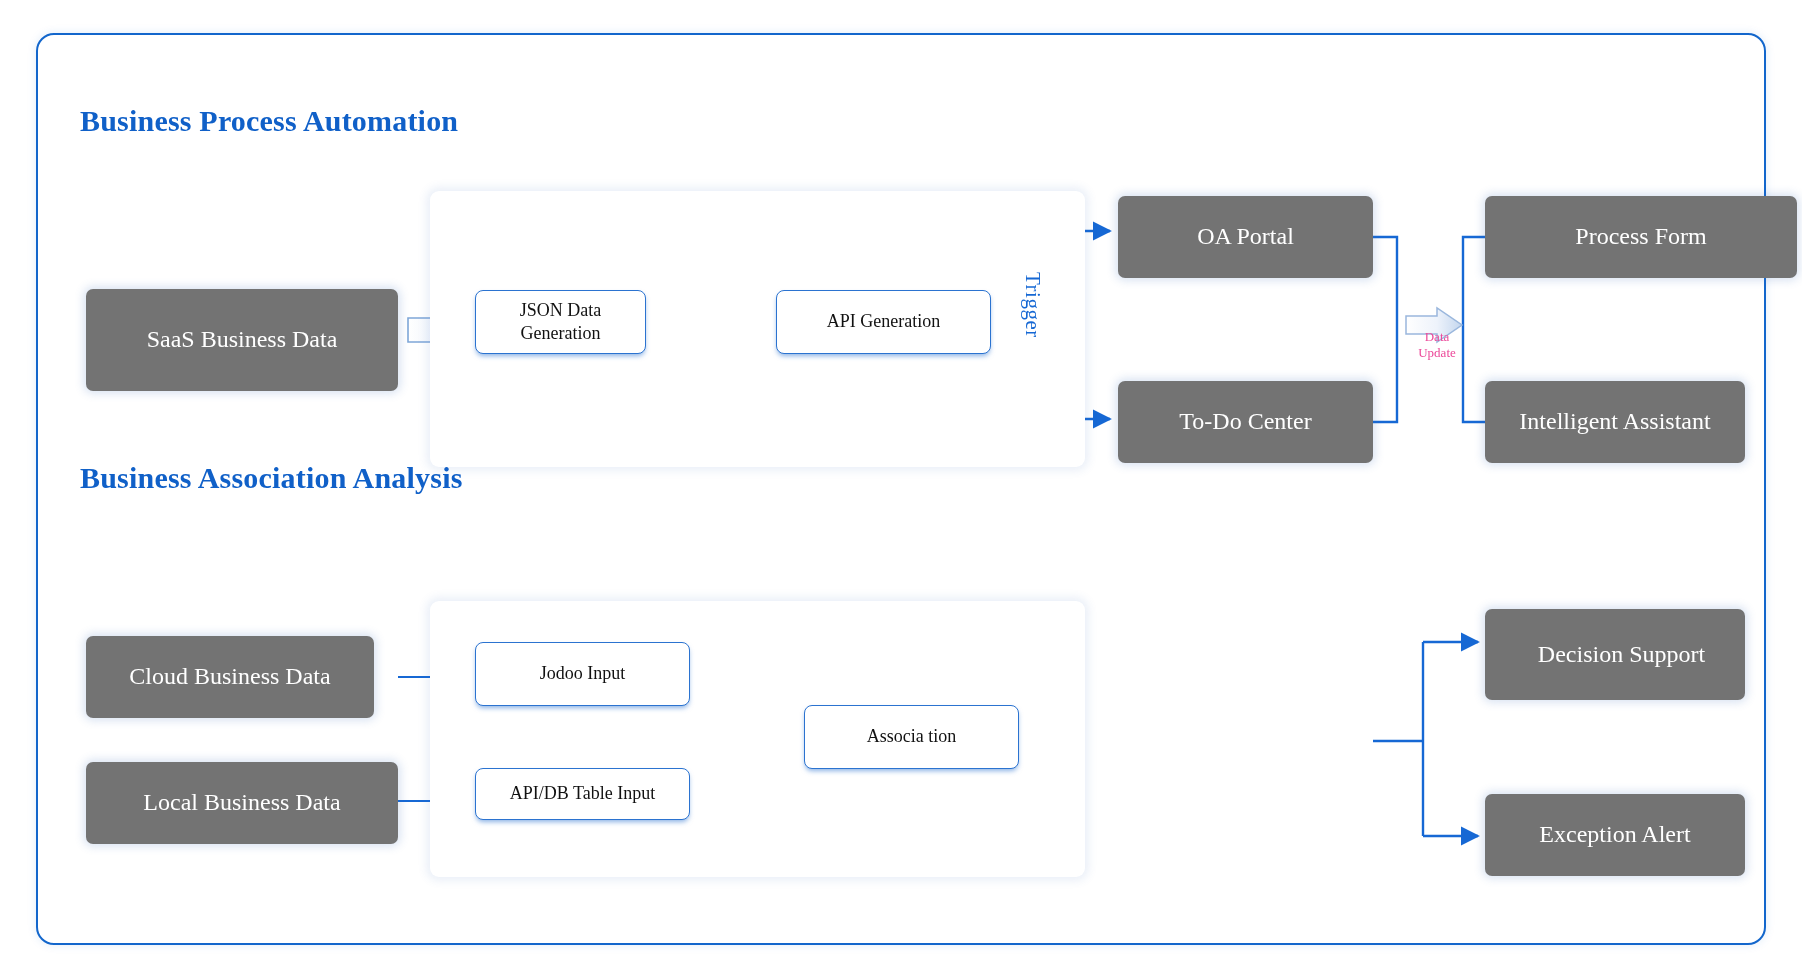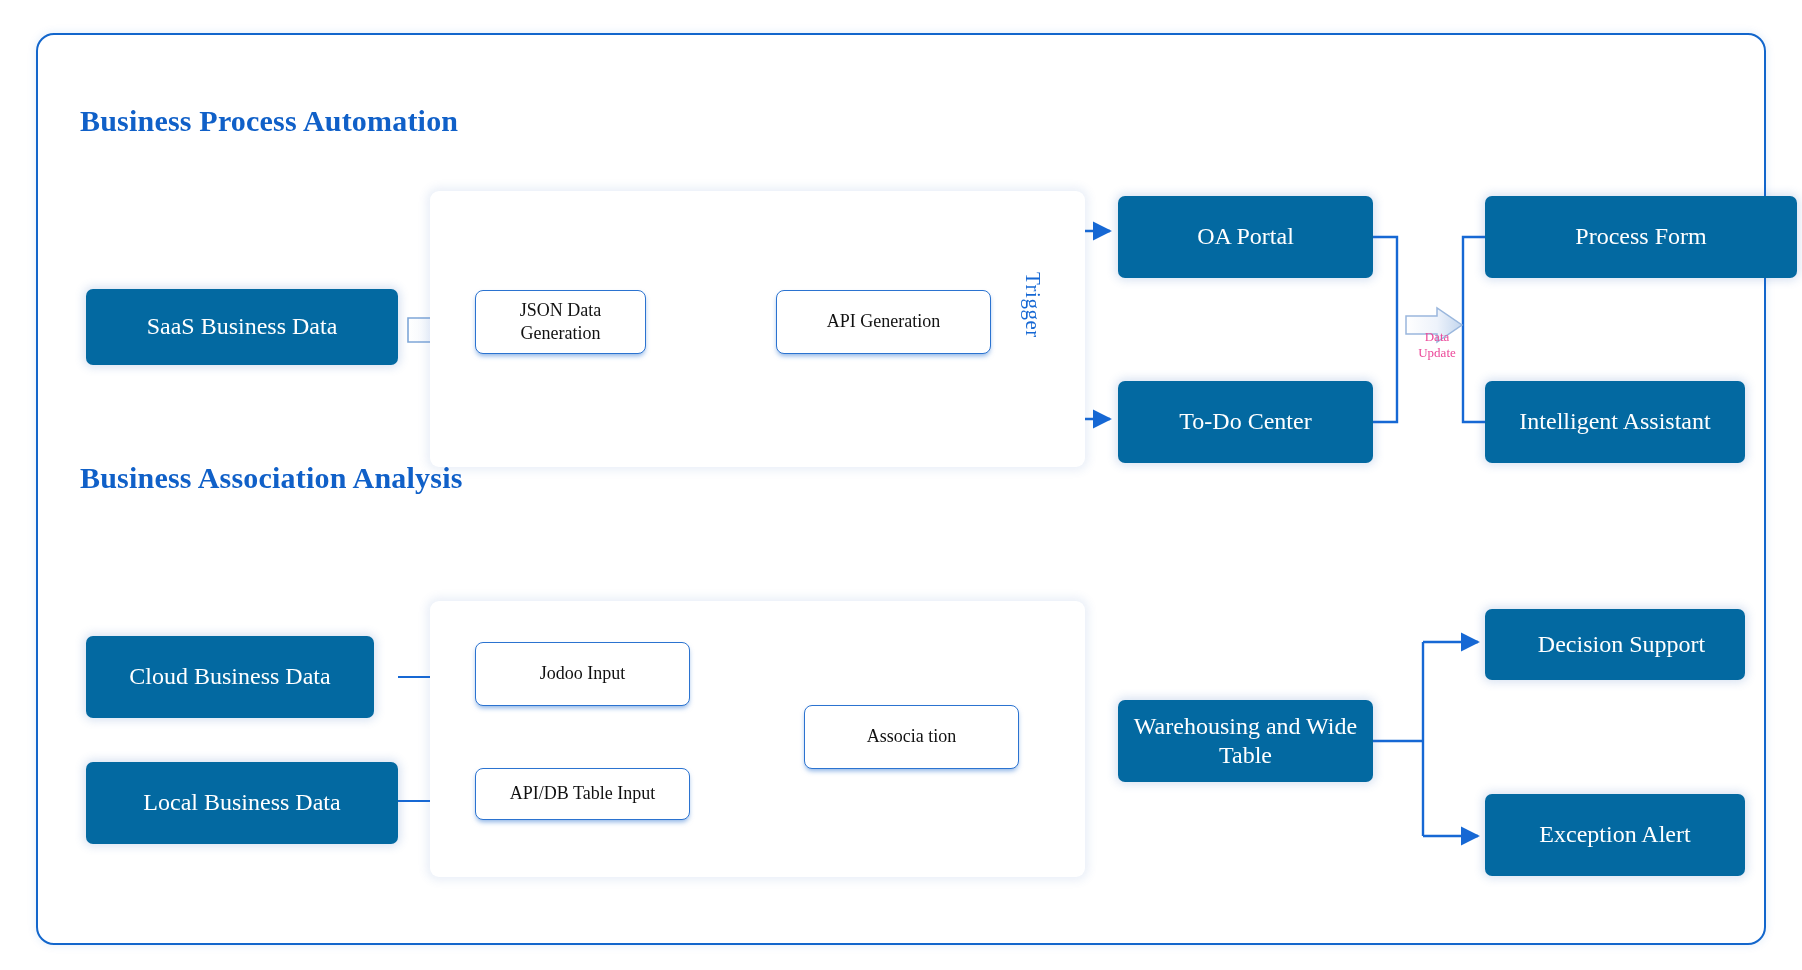--- a/index.html
+++ b/index.html
@@ -49,21 +49,21 @@
     background: #ffffff;
     border-radius: 9px;
     box-shadow: 0 0 9px 4px rgba(60,110,190,0.10);
   }
   #panel-top    { left: 430px; top: 191px; width: 655px; height: 276px; }
   #panel-bottom { left: 430px; top: 601px; width: 655px; height: 276px; }
 
   
   .bbox {
     position: absolute;
-    background: #0369a1;
+    background: #737373;
     color: #ffffff;
     border-radius: 7px;
     display: flex;
     align-items: center;
     justify-content: center;
     text-align: center;
     font-size: 24px;
     line-height: 1.22;
     box-shadow: 0 0 8px 3px rgba(60,110,190,0.18);
     box-sizing: border-box;
@@ -81,36 +81,36 @@
     justify-content: center;
     text-align: center;
     font-size: 18px;
     line-height: 1.28;
     box-shadow: 0 3px 5px -1px rgba(43,115,208,0.55);
     box-sizing: border-box;
     padding: 2px 6px;
   }
 
   
-  #box-saas        { left: 86px;  top: 289px; width: 312px; height: 76px; }
+  #box-saas        { left: 86px;  top: 289px; width: 312px; height: 102px; }
   #box-json        { left: 475px; top: 290px; width: 171px; height: 64px; }
   #box-api         { left: 776px; top: 290px; width: 215px; height: 64px; }
   #box-oa-portal   { left: 1118px;top: 196px; width: 255px; height: 82px; }
   #box-todo        { left: 1118px;top: 381px; width: 255px; height: 82px; }
   #box-process     { left: 1485px;top: 196px; width: 312px; height: 82px; }
   #box-assistant   { left: 1485px;top: 381px; width: 260px; height: 82px; }
 
   
   #box-cloud       { left: 86px;  top: 636px; width: 288px; height: 82px; }
   #box-local       { left: 86px;  top: 762px; width: 312px; height: 82px; }
   #box-jodoo       { left: 475px; top: 642px; width: 215px; height: 64px; }
   #box-apidb       { left: 475px; top: 768px; width: 215px; height: 52px; }
   #box-association { left: 776px; top: 705px; width: 215px; height: 64px; margin-left: 28px; }
   #box-warehouse   { left: 1118px;top: 700px; width: 255px; height: 82px; }
-  #box-decision    { left: 1485px;top: 609px; width: 260px; height: 71px; padding-left: 21px; }
+  #box-decision    { left: 1485px;top: 609px; width: 260px; height: 91px; padding-left: 21px; }
   #box-exception   { left: 1485px;top: 794px; width: 260px; height: 82px; }
 
   
   #trigger-label {
     position: absolute;
     left: 1020px;
     top: 272px;
     color: #1668d4;
     font-size: 21px;
     writing-mode: vertical-rl;
@@ -243,19 +243,18 @@
   <div class="bbox" id="box-cloud">Cloud Business Data</div>
 
   <div class="bbox" id="box-local">Local Business Data</div>
 
   <div class="wbox" id="box-jodoo">Jodoo Input</div>
 
   <div class="wbox" id="box-apidb">API/DB Table Input</div>
 
   <div class="wbox" id="box-association">Associa tion</div>
 
-  <div class="bbox" id="box-warehouse">Warehousing and Wide Table</div>
 
   <div class="bbox" id="box-decision">Decision Support</div>
 
   <div class="bbox" id="box-exception">Exception Alert</div>
 
 </div>
 
 </body></html>

